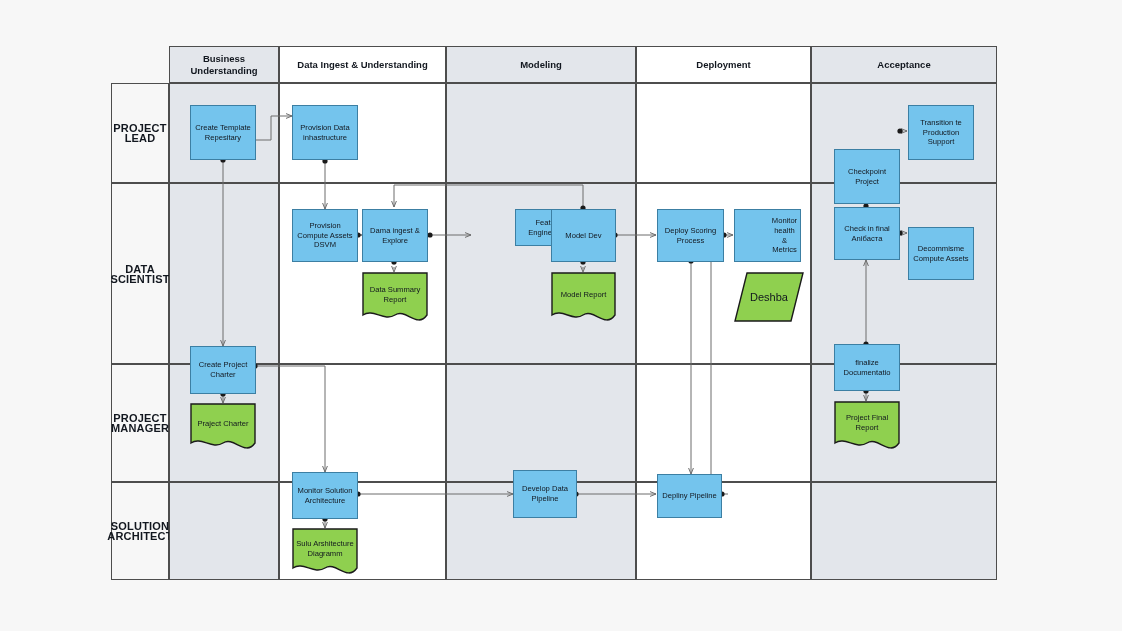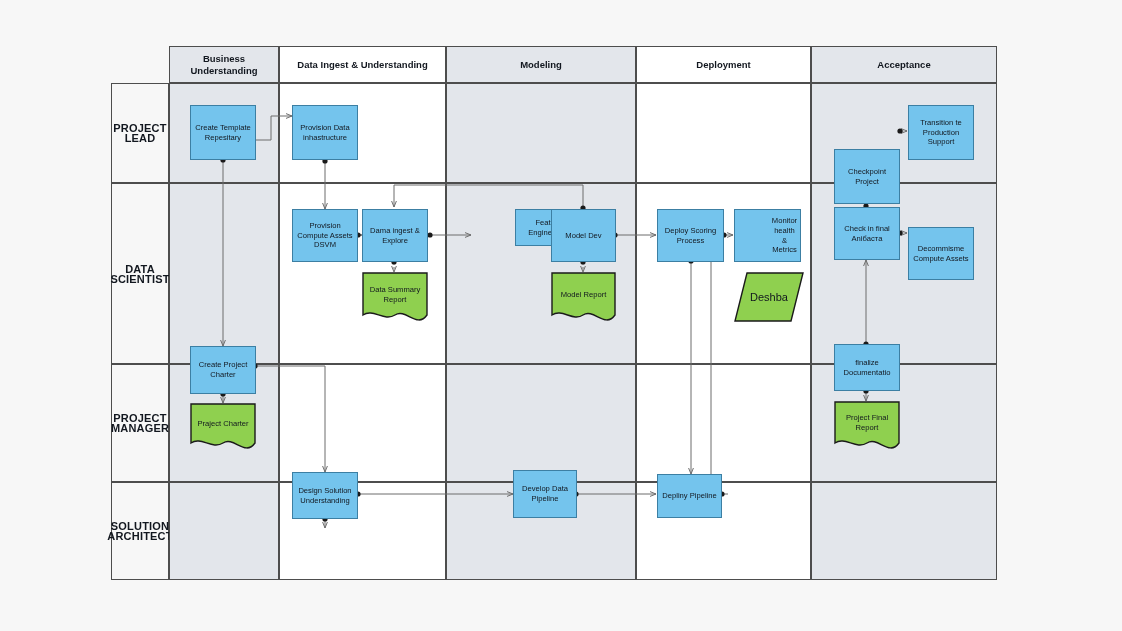--- a/index.html
+++ b/index.html
@@ -217,20 +217,26 @@
 
   <div class="node proc" style="left:834px;top:344px;width:66px;height:47px;">finalize Documentatio</div>
 
   <div class="node doc" style="left:834px;top:401px;width:66px;height:52px;">
     <svg width="66" height="52" viewBox="0 0 66 52" preserveAspectRatio="none">
       <path d="M1,1 H65 V42 C55,56 44,35 33,42 C22,49 11,35 1,42 Z" fill="#8fd04f" stroke="#1a1a1a" stroke-width="1.4"></path>
     </svg>
     <span class="doc-txt">Project Final Report</span>
   </div>
 
-  <div class="node proc" style="left:292px;top:472px;width:66px;height:47px;">Design Solution Understanding</div>
-
+  <div class="node proc" style="left:292px;top:472px;width:66px;height:47px;">Monitor Solution Architecture</div>
+
+  <div class="node doc" style="left:292px;top:528px;width:66px;height:50px;">
+    <svg width="66" height="50" viewBox="0 0 66 50" preserveAspectRatio="none">
+      <path d="M1,1 H65 V40 C55,54 44,33 33,40 C22,47 11,33 1,40 Z" fill="#8fd04f" stroke="#1a1a1a" stroke-width="1.4"></path>
+    </svg>
+    <span class="doc-txt">Sulu Arshitecture Diagramm</span>
+  </div>
 
   <div class="node proc" style="left:513px;top:470px;width:64px;height:48px;">Develop Data Pipeline</div>
 
   <div class="node proc" style="left:657px;top:474px;width:65px;height:44px;">Depliny Pipeline</div>
 
 </div>
 
 </body></html>

